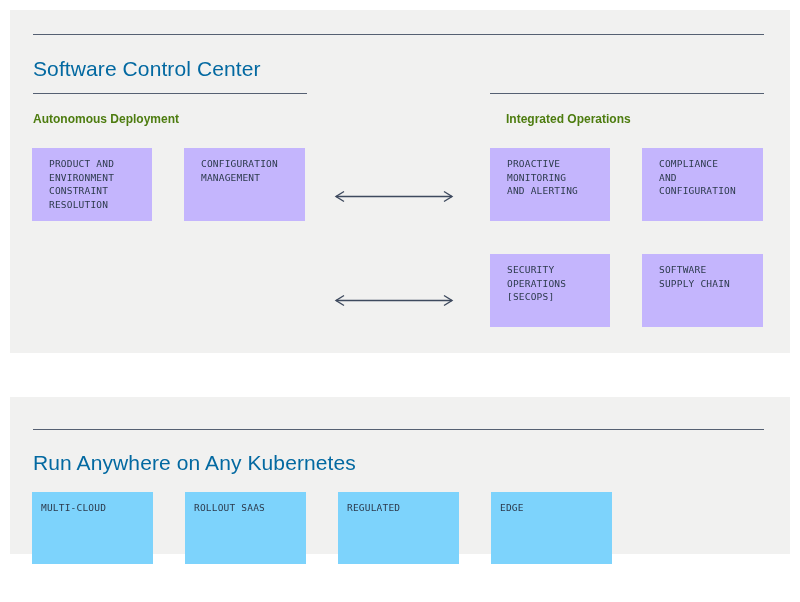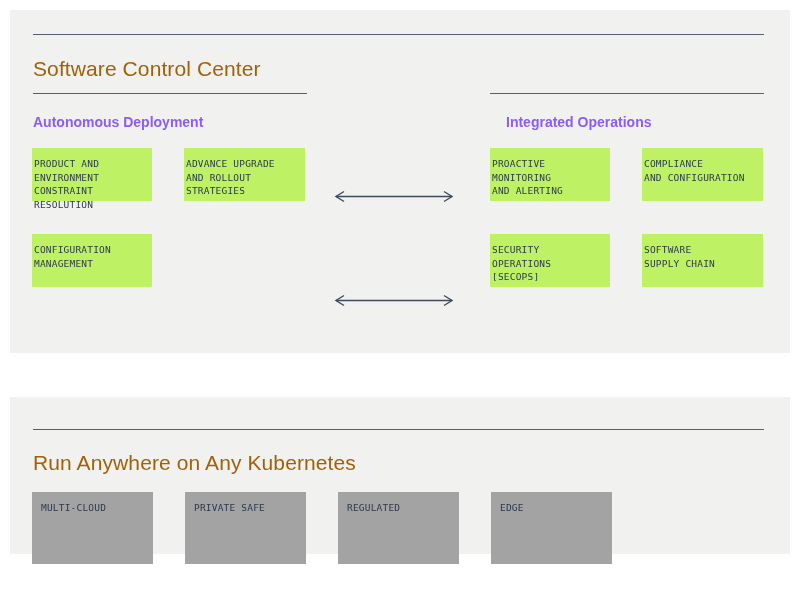--- a/index.html
+++ b/index.html
@@ -27,56 +27,56 @@
   }
   .rule-full{ left:23px; width:731px; }
   .rule-col{ width:274px; top:83px; }
 
   .panel-title{
     position:absolute;
     left:23px;
     font-size:21px;
     line-height:1.15;
     font-weight:400;
-    color:#a16207;
+    color:#0369a1;
     letter-spacing:0.1px;
   }
   .panel-top .panel-title{ top:33px; }
   .panel-bottom .panel-title{ top:40px; }
   .panel-bottom .rule-full{ top:32px; }
   .panel-top .rule-full{ top:24px; }
 
   .col-heading{
     position:absolute;
     top:92px;
-    font-size:14px;
+    font-size:12px;
     line-height:1.2;
-    color:#8b5cf6;
+    color:#4d7c0f;
   }
   .col-heading.left{ left:23px; }
   .col-heading.right{ left:480px;margin-left:16px; }
   .rule-col.left{ left:23px; }
   .rule-col.right{ left:480px; }
 
   .box-grid{
     position:absolute;
     top:138px;
     display:grid;
     grid-template-columns:120px 121px;
     column-gap:32px;
     row-gap:33px;
   }
   .box-grid.left{ left:22px; }
   .box-grid.right{ left:480px; }
 
   .feature-box{
-    height:53px;
-    background:#bef264;
+    height:73px;
+    background:#c4b5fd;
     box-sizing:border-box;
-    padding:9px 8px 0 2px;
+    padding:9px 8px 0 17px;
   }
   .box-label{
     font-family:"DejaVu Sans Mono", monospace;
     font-size:9.5px;
     line-height:13.5px;
     letter-spacing:0.2px;
     color:#2c3a4c;
     white-space:pre-line;
   }
 
@@ -93,21 +93,21 @@
   .env-row{
     position:absolute;
     left:22px;
     top:95px;
     display:flex;
     gap:32.5px;
   }
   .env-box{
     width:120.5px;
     height:72px;
-    background:#a3a3a3;
+    background:#7dd3fc;
     box-sizing:border-box;
     padding:9px 8px 0 9px;
   }
 </style>
 </head>
 <body>
 
 <section class="panel panel-top">
 
   <div class="rule rule-full"></div>
@@ -115,25 +115,20 @@
 
   <div class="rule rule-col left"></div>
   <h2 class="col-heading left">Autonomous Deployment</h2>
 
   <div class="box-grid left">
     <div class="feature-box">
       <div class="box-label">PRODUCT AND
 ENVIRONMENT
 CONSTRAINT
 RESOLUTION</div>
-    </div>
-    <div class="feature-box">
-      <div class="box-label">ADVANCE UPGRADE
-AND ROLLOUT
-STRATEGIES</div>
     </div>
     <div class="feature-box">
       <div class="box-label">CONFIGURATION
 MANAGEMENT</div>
     </div>
   </div>
 
   <div class="arrow arrow-1">
     <svg width="120" height="13" viewBox="0 0 120 13">
       <line x1="2" y1="6.5" x2="118" y2="6.5" stroke="#3e4a5e" stroke-width="1.4"></line>
@@ -178,21 +173,21 @@
 <section class="panel panel-bottom">
 
   <div class="rule rule-full"></div>
   <h1 class="panel-title">Run Anywhere on Any Kubernetes</h1>
 
   <div class="env-row">
     <div class="env-box">
       <div class="box-label">MULTI-CLOUD</div>
     </div>
     <div class="env-box">
-      <div class="box-label">PRIVATE SAFE</div>
+      <div class="box-label">ROLLOUT SAAS</div>
     </div>
     <div class="env-box">
       <div class="box-label">REGULATED</div>
     </div>
     <div class="env-box">
       <div class="box-label">EDGE</div>
     </div>
   </div>
 
 </section>

